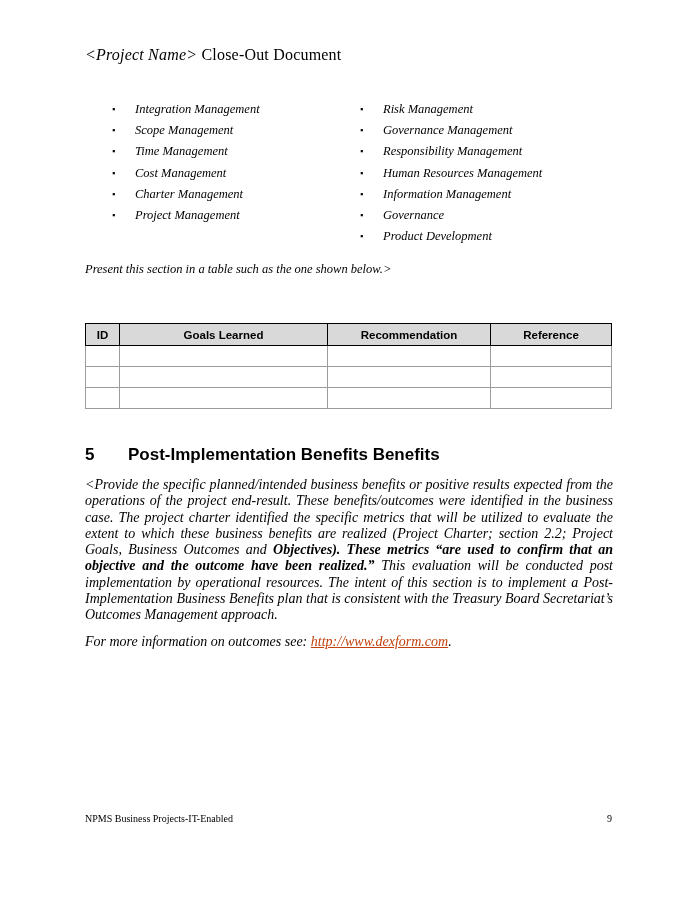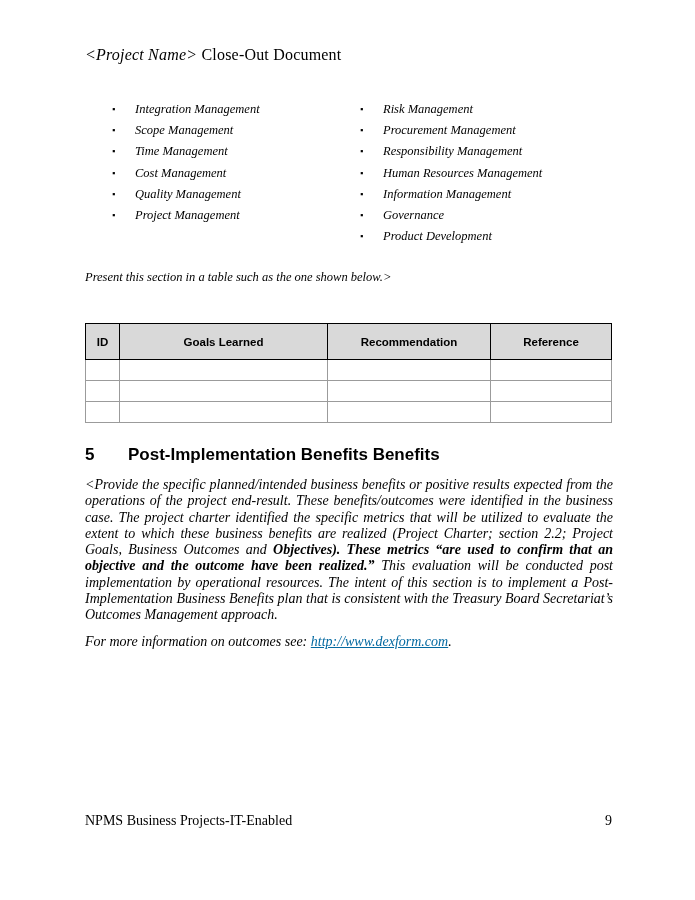--- a/index.html
+++ b/index.html
@@ -22,38 +22,38 @@
   .list-left  { left: 112px; width: 240px; }
   .list-right { left: 360px; width: 250px; }
   .li { display: flex; align-items: baseline; height: 21.2px; }
   .bullet {
     font-style: normal; font-size: 9px; width: 23px;
     flex: 0 0 23px; position: relative; top: -1px;
   }
 
   
   .present-note {
-    position: absolute; left: 85px; top: 270px; width: 527px;
+    position: absolute; left: 85px; top: 262px; width: 527px;
     font-size: 12.5px; font-style: italic;
   }
 
   
   .lessons-table {
     position: absolute; left: 85px; top: 323px; width: 526px;
     border-collapse: collapse; table-layout: fixed;
     font-family: "Liberation Sans", sans-serif;
   }
   .lessons-table col.c-id  { width: 34px; }
   .lessons-table col.c-ll  { width: 208px; }
   .lessons-table col.c-rec { width: 163px; }
   .lessons-table col.c-ref { width: 121px; }
   .lessons-table th {
     background: #d9d9d9; border: 1px solid #000000;
     font-size: 11.5px; font-weight: bold; text-align: center;
-    height: 36px; padding: 0 2px;
+    height: 22px; padding: 0 2px;
   }
   .lessons-table td {
     border: 1px solid #9b9b9b; height: 21px; background: #ffffff;
   }
   .lessons-table tbody tr:first-child td { border-top: 1px solid #000000; }
 
   
   .section-heading {
     position: absolute; left: 85px; top: 445px;
     font-family: "Liberation Sans", sans-serif;
@@ -63,27 +63,27 @@
 
   
   .body-text {
     position: absolute; left: 85px; top: 477px; width: 528px;
     font-size: 14px; font-style: italic; line-height: 16.3px;
     text-align: justify;
   }
   .body-text p { margin-bottom: 10px; }
   .body-text .bold-run { font-weight: bold; }
   .link {
-    color: #0369a1; text-decoration: underline; cursor: pointer;
+    color: #c2410c; text-decoration: underline; cursor: pointer;
   }
 
   
   .page-footer {
     position: absolute; left: 85px; top: 813px; width: 527px;
-    font-size: 14px; display: flex; justify-content: space-between;
+    font-size: 10px; display: flex; justify-content: space-between;
   }
 </style>
 </head>
 <body>
 
 <div class="page">
 
   <div class="doc-header">
     <span class="proj">&lt;Project Name&gt;</span><span> Close-Out Document</span>
   </div>
@@ -100,36 +100,36 @@
     <div class="li">
         <span class="bullet">▪</span>
         <span>Time Management</span>
       </div>
     <div class="li">
         <span class="bullet">▪</span>
         <span>Cost Management</span>
       </div>
     <div class="li">
         <span class="bullet">▪</span>
-        <span>Quality Management</span>
+        <span>Charter Management</span>
       </div>
     <div class="li">
         <span class="bullet">▪</span>
         <span>Project Management</span>
       </div>
   </div>
 
   <div class="list-col list-right">
     <div class="li">
         <span class="bullet">▪</span>
         <span>Risk Management</span>
       </div>
     <div class="li">
         <span class="bullet">▪</span>
-        <span>Procurement Management</span>
+        <span>Governance Management</span>
       </div>
     <div class="li">
         <span class="bullet">▪</span>
         <span>Responsibility Management</span>
       </div>
     <div class="li">
         <span class="bullet">▪</span>
         <span>Human Resources Management</span>
       </div>
     <div class="li">

